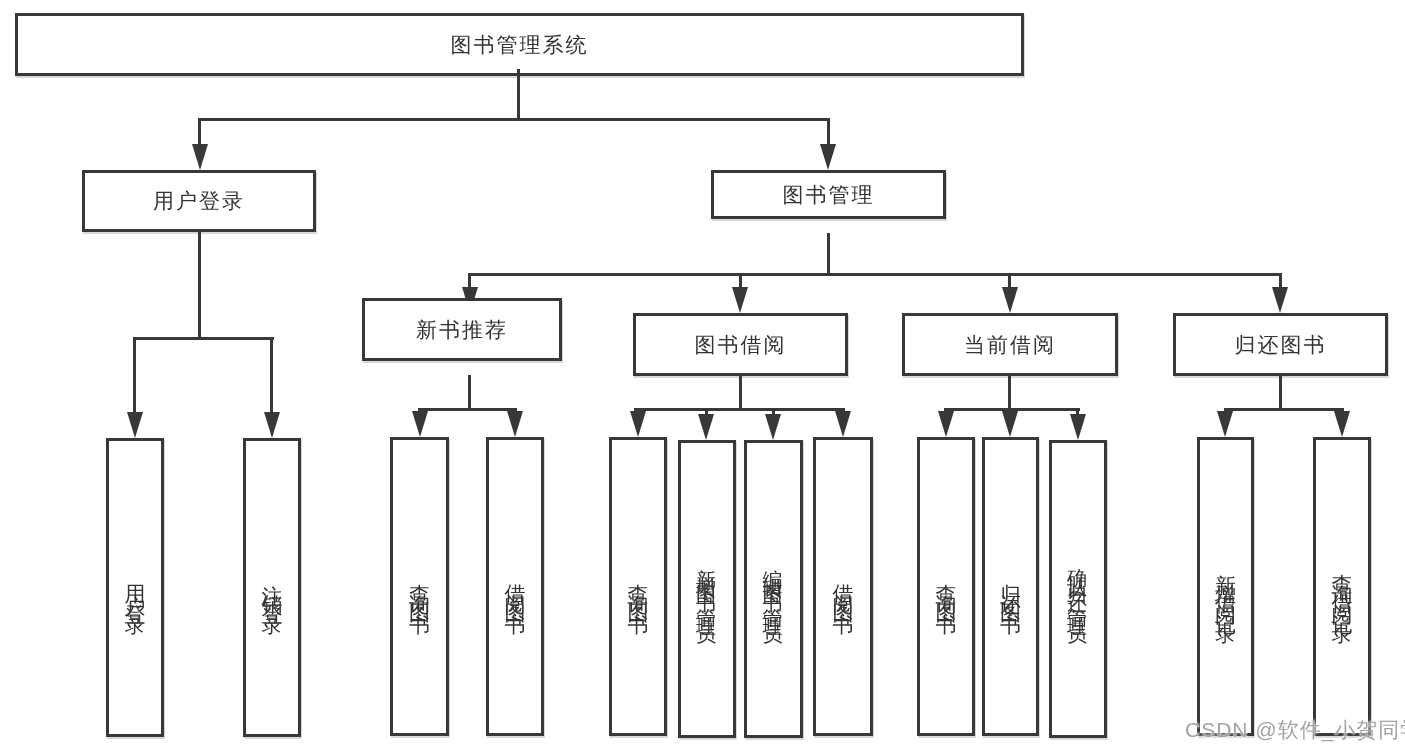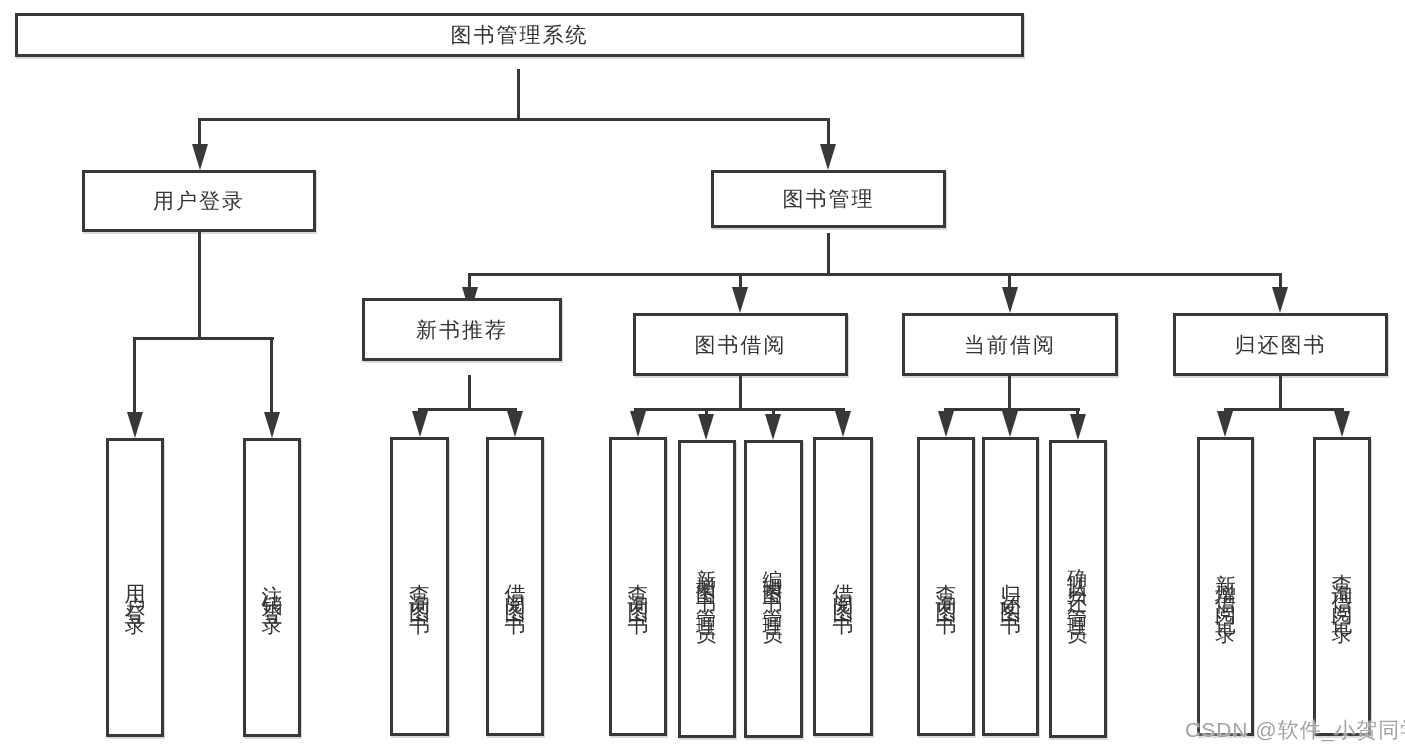--- a/index.html
+++ b/index.html
@@ -61,31 +61,31 @@
     text-shadow: 0 0 3px #ffffff, 0 0 3px #ffffff;
     z-index: 10;
     white-space: nowrap;
   }
 </style>
 </head>
 <body>
 
 <div class="canvas">
 
-  <div class="box" style="left:15px;top:13px;width:1009px;height:44px">图书管理系统</div>
+  <div class="box" style="left:15px;top:13px;width:1009px;height:63px">图书管理系统</div>
 
   <div class="vline" style="left:517px;top:69px;height:51px"></div>
   <div class="hline" style="left:198px;top:118px;width:632px"></div>
   <div class="vline" style="left:198px;top:118px;height:28px"></div>
   <div class="ahead" style="left:192px;top:144px"></div>
   <div class="vline" style="left:827px;top:118px;height:28px"></div>
   <div class="ahead" style="left:820px;top:144px"></div>
 
   <div class="box" style="left:82px;top:170px;width:234px;height:62px">用户登录</div>
-  <div class="box" style="left:711px;top:170px;width:235px;height:58px">图书管理</div>
+  <div class="box" style="left:711px;top:170px;width:235px;height:49px">图书管理</div>
 
   <div class="vline" style="left:198px;top:232px;height:108px"></div>
   <div class="hline" style="left:133px;top:337px;width:141px"></div>
   <div class="vline" style="left:133px;top:337px;height:77px"></div>
   <div class="ahead" style="left:127px;top:412px"></div>
   <div class="vline" style="left:270px;top:337px;height:77px"></div>
   <div class="ahead" style="left:264px;top:412px"></div>
 
   <div class="vline" style="left:827px;top:233px;height:42px"></div>
   <div class="hline" style="left:468px;top:273px;width:814px"></div>

